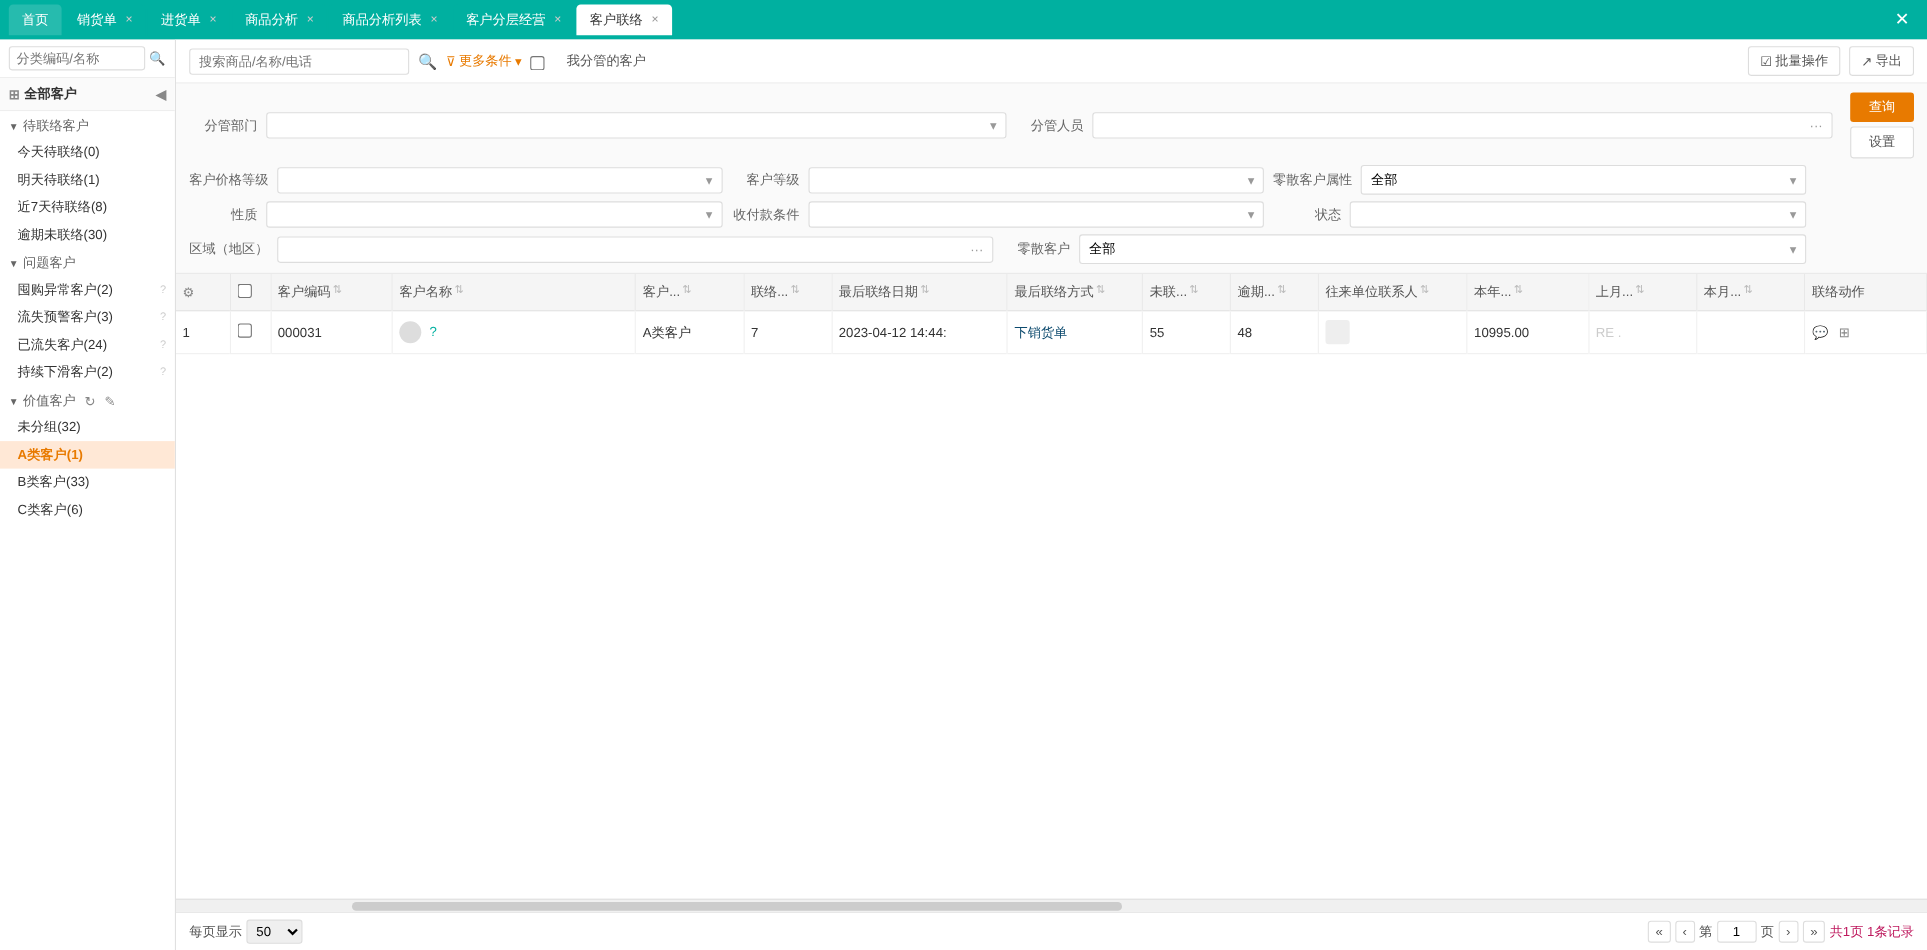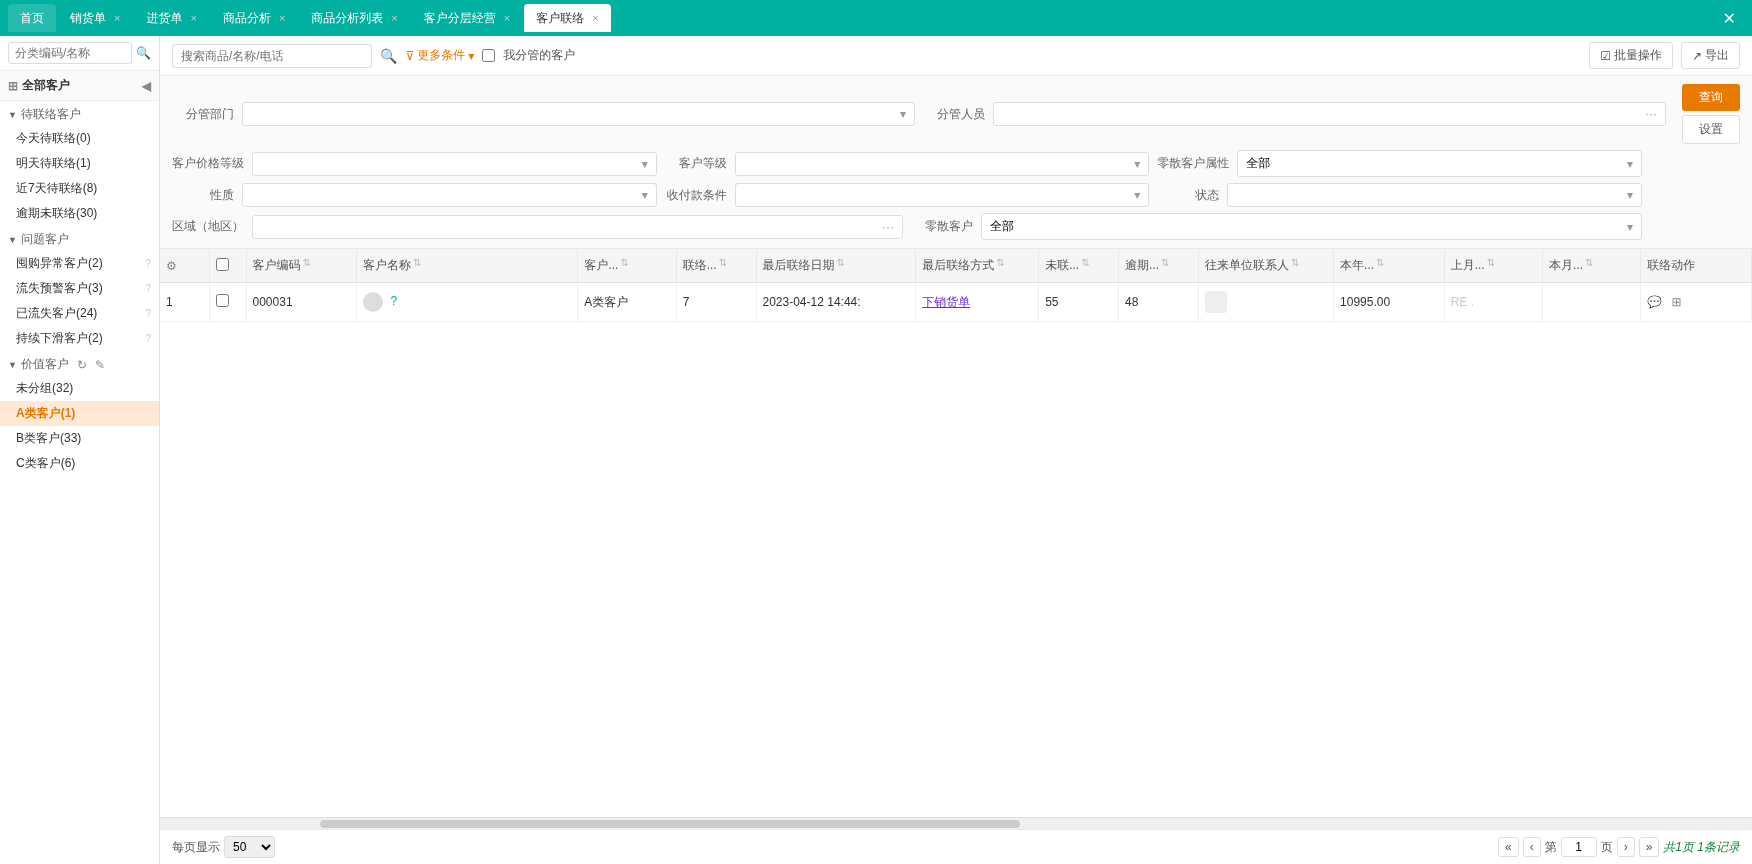--- a/index.html
+++ b/index.html
@@ -128,22 +128,22 @@
     .filter-search-btn { color: #00b0a0; cursor: pointer; font-size: 14px; }
     .filter-more {
       display: flex;
       align-items: center;
       gap: 3px;
       color: #e87a00;
       cursor: pointer;
     }
     .filter-checkbox {
       display: flex;
-      align-items: center;
-      gap: 8px;
+      align-items: flex-end;
+      gap: 20px;
       color: #555;
     }
     .filter-actions {
       margin-left: auto;
       display: flex;
       align-items: center;
       gap: 8px;
     }
     .batch-btn {
       border: 1px solid #ddd;
@@ -244,21 +244,21 @@
       border-bottom: 1px solid #f0f0f0;
     }
     tbody td {
       padding: 8px 6px;
       color: #333;
       border-right: 1px solid #f0f0f0;
       white-space: nowrap;
       overflow: hidden;
       text-overflow: ellipsis;
     }
-    .link-text { color: #6d28d9; cursor: pointer; text-decoration: underline; }
+    .link-text { color: #0c4a6e; cursor: pointer; }
     .settings-icon { color: #888; cursor: pointer; }
 
     
     .table-footer {
       display: flex;
       align-items: center;
       padding: 6px 12px;
       border-top: 1px solid #e8e8e8;
       background: #fff;
       gap: 8px;
@@ -290,21 +290,21 @@
       color: #555;
     }
     .page-btn:disabled { color: #ccc; cursor: default; }
     .page-input {
       border: 1px solid #ddd;
       border-radius: 3px;
       padding: 2px 4px;
       width: 36px;
       text-align: center;
     }
-    .footer-total { color: #15803d; font-style: italic; }
+    .footer-total { color: #be185d; }
 
     
     .scroll-bar-container {
       height: 12px;
       background: #f0f0f0;
       border-top: 1px solid #e0e0e0;
       position: relative;
     }
     .scroll-bar {
       height: 8px;

